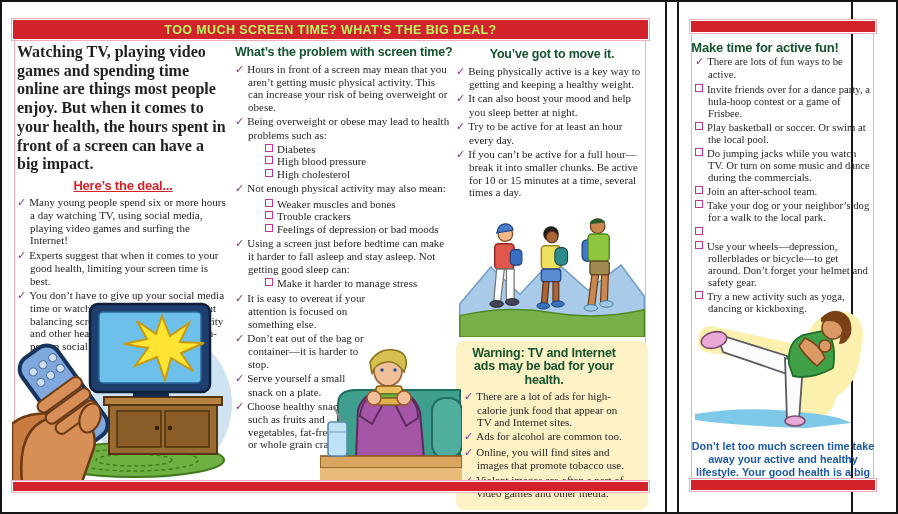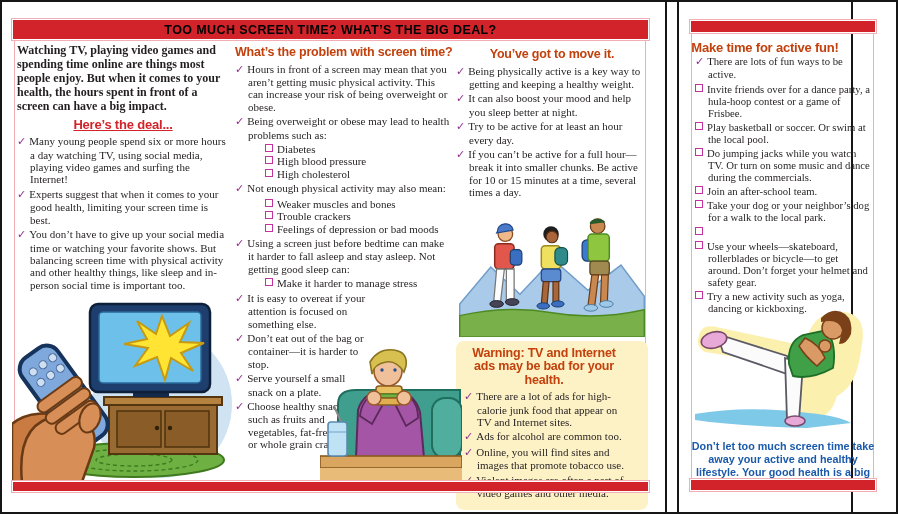--- a/index.html
+++ b/index.html
@@ -12,34 +12,34 @@
   .edge.left{left:0;top:0;width:2px;height:514px;}
   .edge.right{left:896px;top:0;width:2px;height:514px;}
 
   .panel{position:absolute;top:0;height:514px;background:#fff;box-sizing:border-box;}
   #panel-left{left:0;width:667px;border-right:2px solid #161616;}
   #panel-right{left:677px;width:176px;border-left:2px solid #161616;border-right:2px solid #161616;padding-left:44px;}
 
   .pinkframe{position:absolute;border:1.5px solid #f2aeb4;pointer-events:none;}
   .redbar{position:absolute;background:#d2232a;border:1px solid #fff;outline:1.5px solid #f2aeb4;box-sizing:border-box;}
   #banner{left:12px;top:19px;width:637px;height:21px;display:flex;align-items:center;justify-content:center;}
-  #banner .t{color:#000000;font-family:"Liberation Sans",sans-serif;font-weight:700;font-size:12.5px;letter-spacing:.4px;white-space:nowrap;}
+  #banner .t{color:#bef264;font-family:"Liberation Sans",sans-serif;font-weight:700;font-size:12.5px;letter-spacing:.4px;white-space:nowrap;}
   #lp-bottombar{left:12px;top:481px;width:637px;height:11px;}
   #rp-topbar{left:11px;top:20px;width:186px;height:13px;}
   #rp-bottombar{left:11px;top:479px;width:186px;height:12px;}
 
   .col{position:absolute;font-size:11px;line-height:1.13;}
   #col1{left:17px;top:43px;width:212px;}
   #col2{left:235px;top:41px;width:217px;height:442px;}
   #col3{left:456px;top:43px;width:192px;}
 
-  .intro{font-weight:700;font-size:12px;line-height:1.17;}
+  .intro{font-weight:700;font-size:16px;line-height:1.17;}
   .h-blue,.h-red{font-family:"Liberation Sans",sans-serif;font-weight:700;text-align:center;
                  font-size:12.5px;line-height:1.08;margin:5px 0 3px 0;letter-spacing:-.2px;}
-  .h-blue{color:#c2410c;}
+  .h-blue{color:#14532d;}
   .h-red{color:#d2232a;font-size:13px;text-decoration:underline;}
   .nowrap{white-space:nowrap;}
 
   .list{margin:0;}
   .li{padding-left:13px;text-indent:-13px;margin:0 0 2px 0;}
   .ck{color:#8e2d8e;font-family:"DejaVu Sans",sans-serif;font-weight:700;font-style:italic;
       font-size:11px;margin-right:3px;}
   .sq{display:inline-block;width:6px;height:6px;border:1.5px solid #c233a0;background:#fff;
       margin-right:4px;position:relative;top:-1px;}
   .sublist{margin:0 0 2px 30px;}
@@ -248,21 +248,21 @@
 
     <div id="rp-heading" class="h-blue" style="font-size:13px;">Make time for active fun!</div>
     <div id="rp-list" class="list">
         <div class="li"><span class="ck">✓</span><span>There are lots of fun ways to be active.</span></div>
         <div class="li"><span class="sq"></span><span>Invite friends over for a dance party, a hula-hoop contest or a game of Frisbee.</span></div>
         <div class="li"><span class="sq"></span><span>Play basketball or soccer. Or swim at the local pool.</span></div>
         <div class="li"><span class="sq"></span><span>Do jumping jacks while you watch TV. Or turn on some music and dance during the commercials.</span></div>
         <div class="li"><span class="sq"></span><span>Join an after-school team.</span></div>
         <div class="li"><span class="sq"></span><span>Take your dog or your neighbor’s dog for a walk to the local park.</span></div>
         <div class="li"><span class="sq"></span></div>
-        <div class="li"><span class="sq"></span><span>Use your wheels—skateboard, rollerblades or bicycle—to get around. Don’t forget your helmet and safety gear.</span></div>
+        <div class="li"><span class="sq"></span><span>Use your wheels—depression, rollerblades or bicycle—to get around. Don’t forget your helmet and safety gear.</span></div>
         <div class="li"><span class="sq"></span><span>Try a new activity such as yoga, dancing or kickboxing.</span></div>
       </div>
 
     <svg class="illus" style="left:8px;top:302px;" width="192" height="130" viewBox="0 0 192 130" role="img" aria-label="woman doing a high kick">
       <path d="M12,34 Q14,20 34,26 L118,44 Q124,8 156,10 Q182,12 174,48 Q170,84 150,94 Q142,122 118,114 Q100,110 102,88 L96,62 Q42,54 18,50 Q8,44 12,34 Z" fill="#fcf0ae"></path>
       <path d="M8,112 Q60,103 122,111 Q152,114 164,121 L120,126 Q48,124 8,118 Z" fill="#7ec8e8"></path>
 
       <path d="M30,32 L100,54 L106,74 L36,50 Z" fill="#fbfbfb" stroke="#5a5a66" stroke-width="1.8"></path>
       <ellipse cx="27" cy="38" rx="13" ry="8" transform="rotate(-14 27 38)" fill="#e8a8d8" stroke="#7a4a6a" stroke-width="1.6"></ellipse>
 

